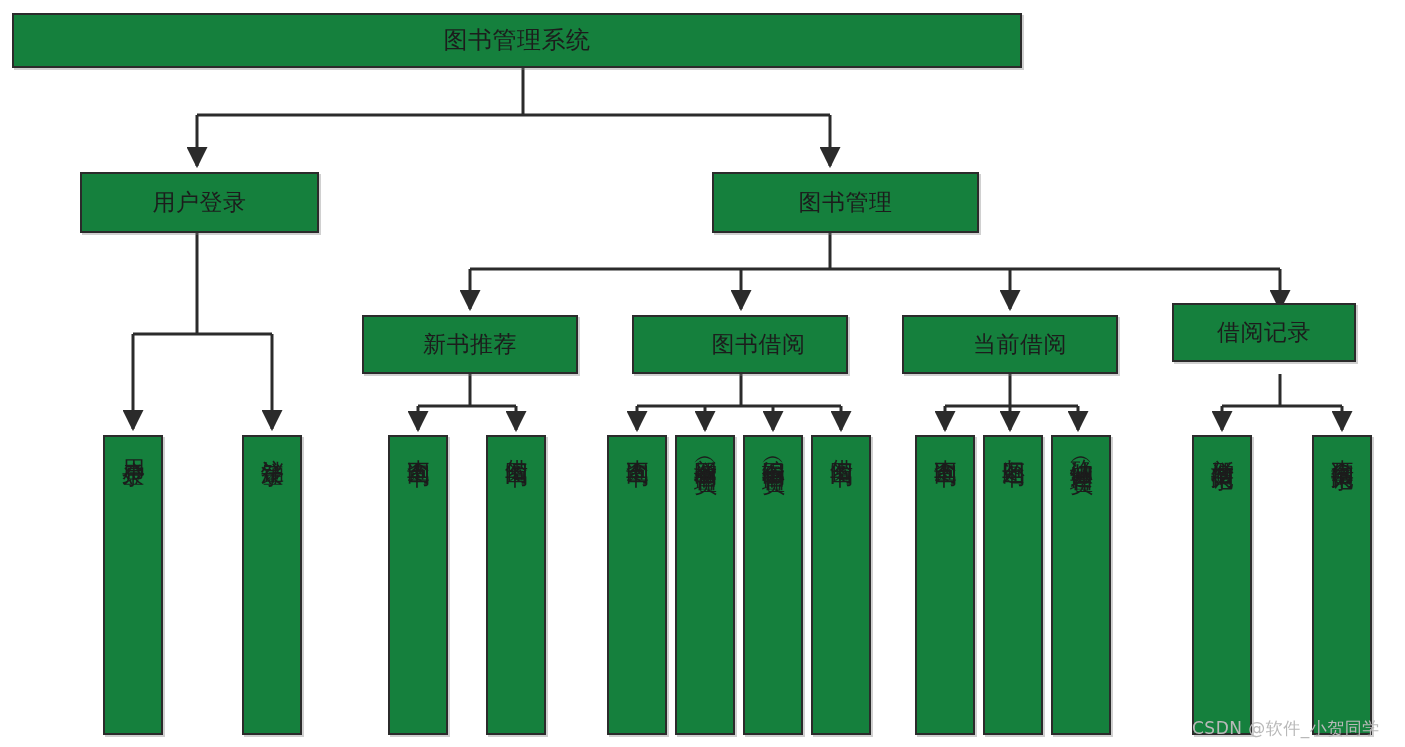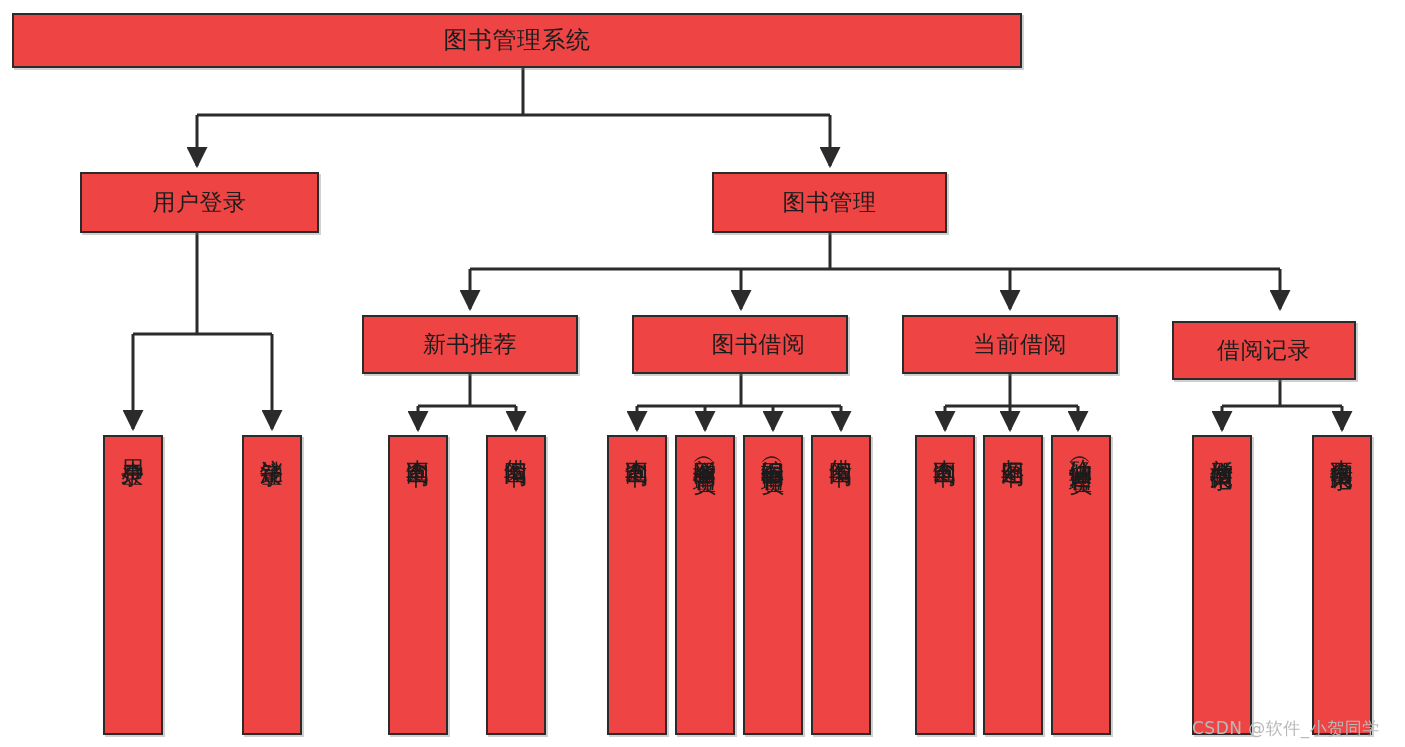--- a/index.html
+++ b/index.html
@@ -22,26 +22,27 @@
     left: 0;
     top: 0;
     width: 1405px;
     height: 747px;
     pointer-events: none;
   }
   .node {
     position: absolute;
     box-sizing: border-box;
     border: 2px solid #2b2b2b;
-    background: #ef4444;
+    background: #15803d;
     display: flex;
     align-items: center;
     justify-content: center;
     color: #1c1c1c;
     box-shadow: 2px 2px 0 rgba(120,120,120,0.35);
+    font-family: Liberation Serif, serif;
   }
   .node .label {
     text-align: center;
     line-height: 1.12;
     letter-spacing: 0.5px;
   }
   .node.horiz .label {
     writing-mode: horizontal-tb;
     font-size: 23px;
   }
@@ -123,34 +124,34 @@
     </g>
   </svg>
 
   <div class="node horiz" id="root-node" style="left:12px; top:13px; width:1010px; height:55px;">
     <span class="label">图书管理系统</span>
   </div>
 
   <div class="node horiz" style="left:80px; top:172px; width:239px; height:61px;">
     <span class="label">用户登录</span>
   </div>
-  <div class="node horiz" style="left:712px; top:172px; width:235px; height:61px;">
+  <div class="node horiz" style="left:712px; top:172px; width:267px; height:61px;">
     <span class="label">图书管理</span>
   </div>
 
   <div class="node horiz" style="left:362px; top:315px; width:216px; height:59px;">
     <span class="label">新书推荐</span>
   </div>
   <div class="node horiz" style="left:632px; top:315px; width:216px; height:59px;padding-left:37px;">
     <span class="label">图书借阅</span>
   </div>
   <div class="node horiz" style="left:902px; top:315px; width:216px; height:59px;padding-left:20px;">
     <span class="label">当前借阅</span>
   </div>
-  <div class="node horiz" style="left:1172px; top:321px; width:184px; height:59px;">
+  <div class="node horiz" style="left:1172px; top:303px; width:184px; height:59px;">
     <span class="label">借阅记录</span>
   </div>
 
   <div class="node vert" style="left:103px; top:435px; width:60px; height:300px;">
     <span class="label">用户登录</span>
   </div>
   <div class="node vert" style="left:242px; top:435px; width:60px; height:300px;">
     <span class="label">注销登录</span>
   </div>
 

